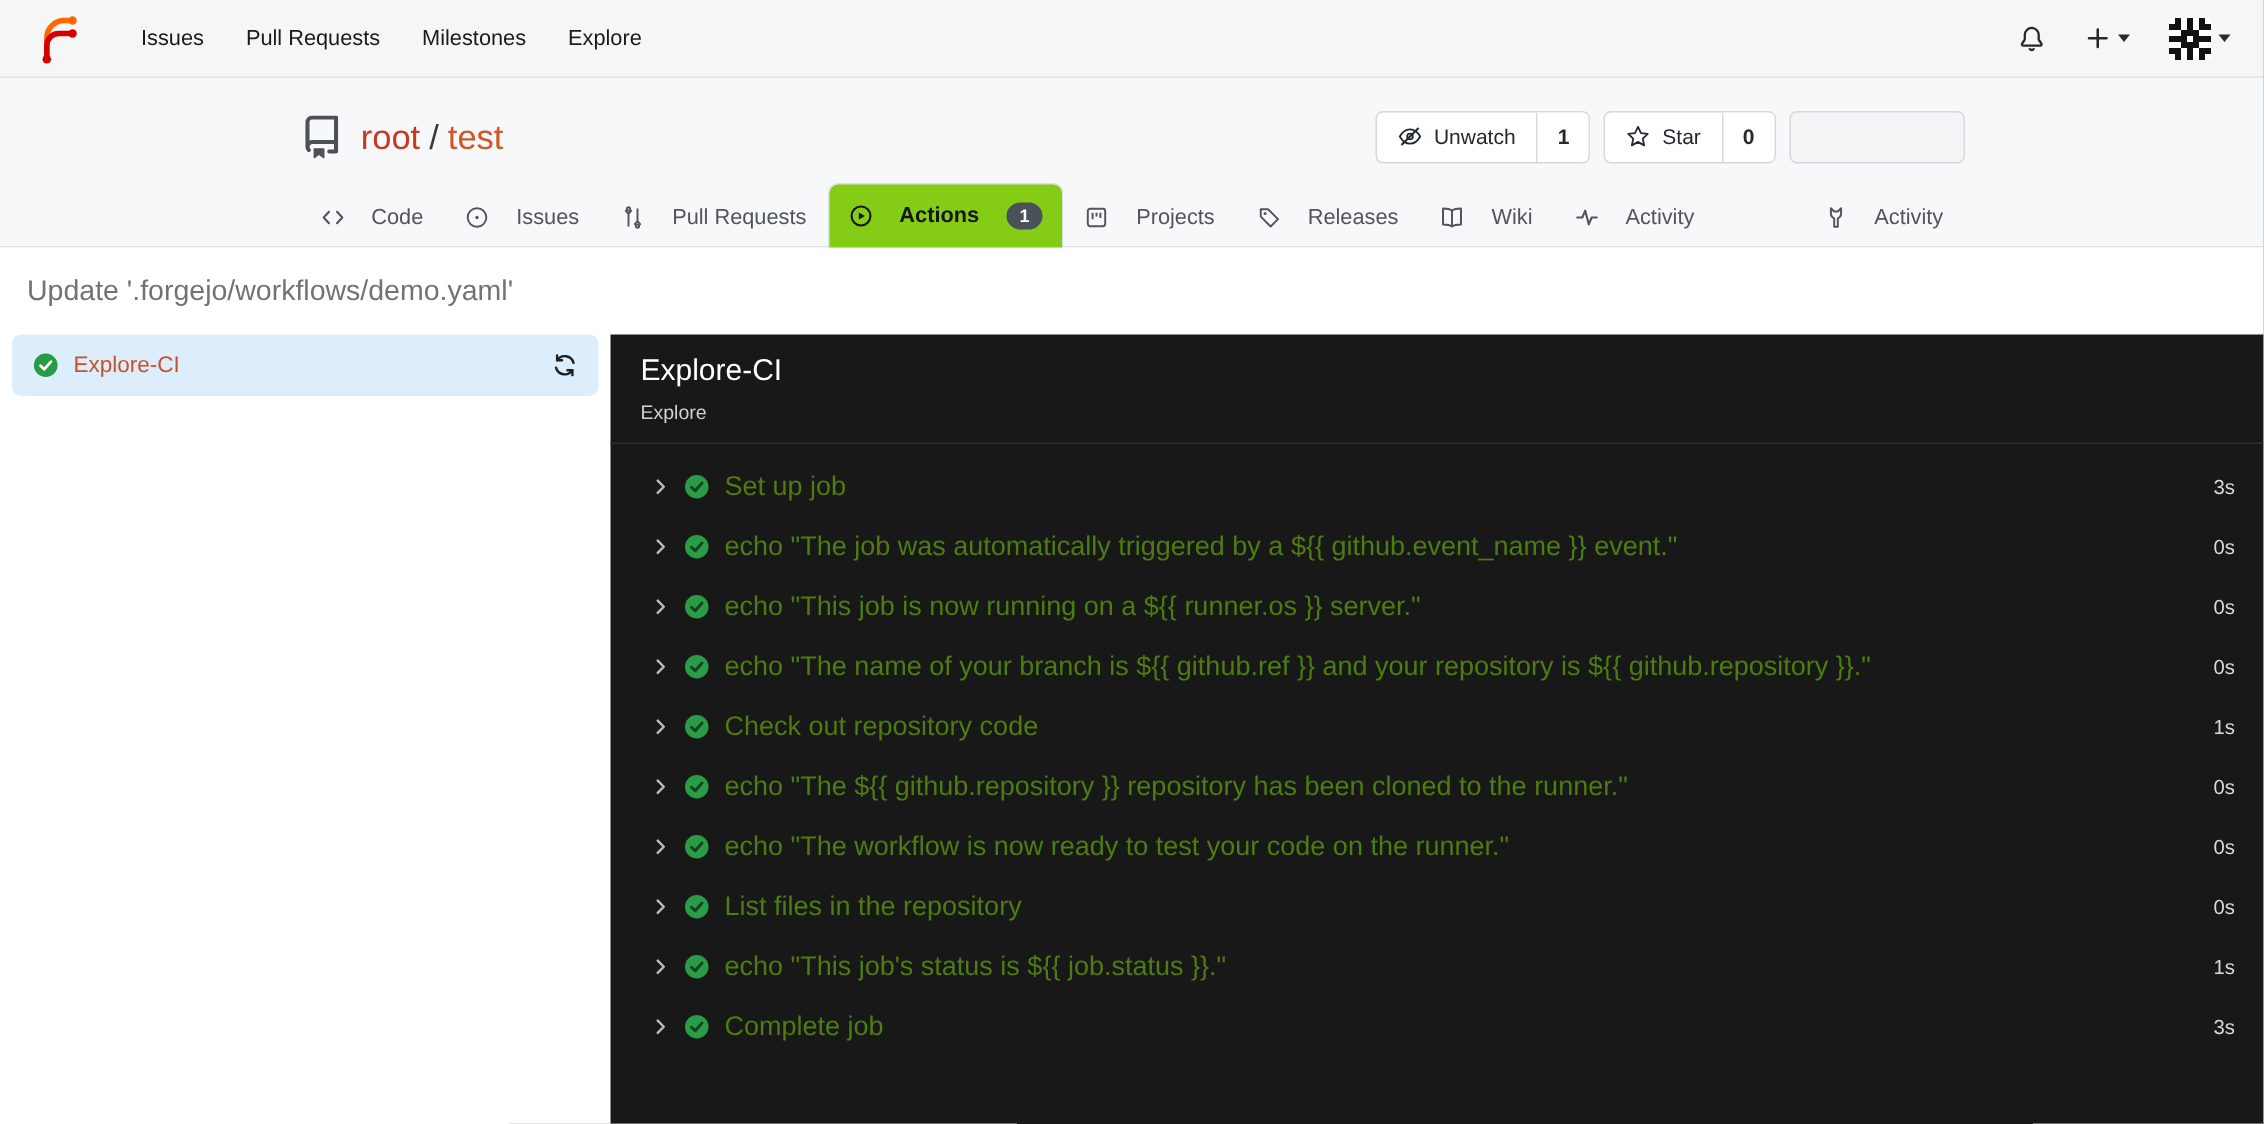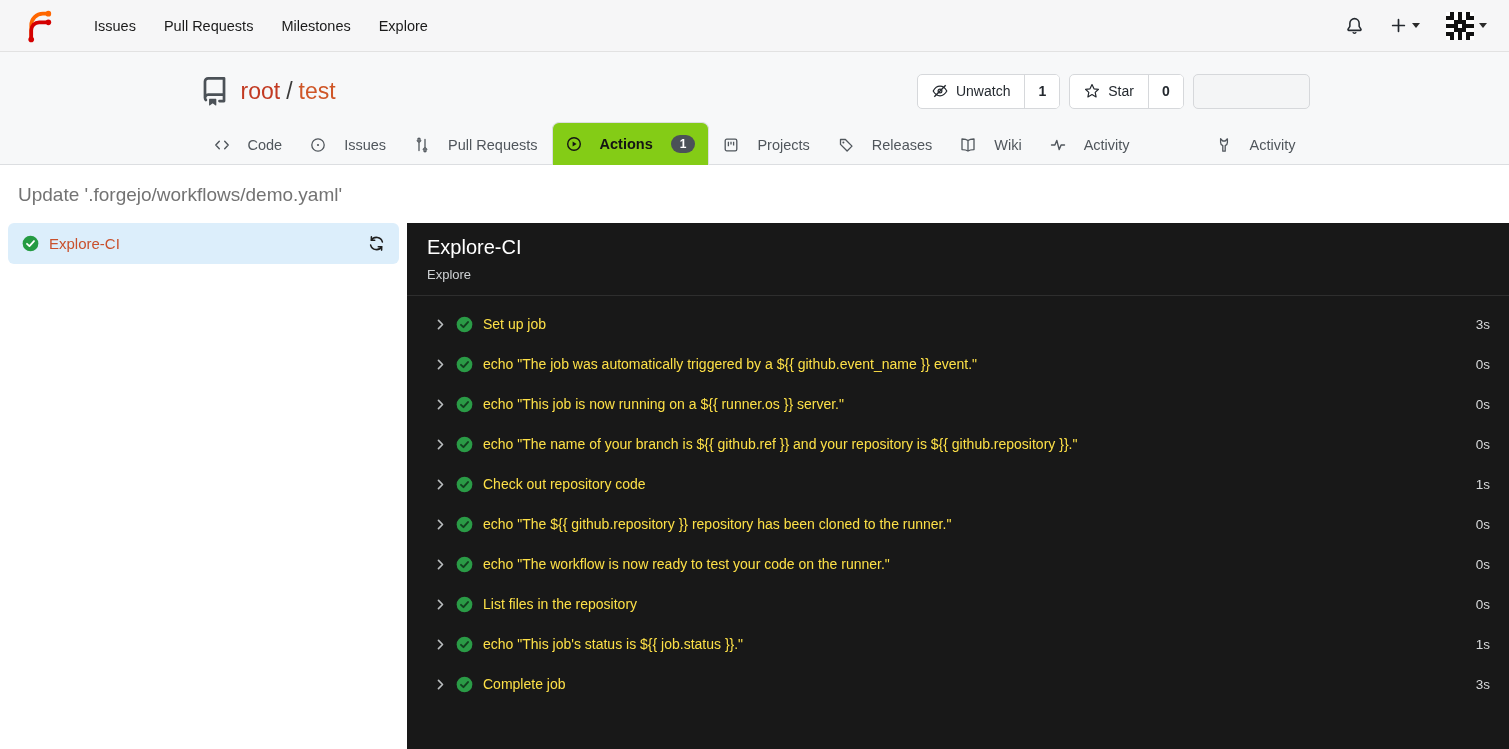--- a/index.html
+++ b/index.html
@@ -61,21 +61,21 @@
 
   .run-panel { flex:1; background:#181818; display:flex; flex-direction:column; }
   .panel-header { padding:13px 20px 13px; border-bottom:1px solid #2e2e2e; }
   .panel-title { color:#fff; font-size:20px; font-weight:500; }
   .panel-status { color:#cfd2d4; font-size:13px; margin-top:8px; }
 
   .steps { padding-top:8px; }
   .step-row { display:flex; align-items:center; height:40px; padding:0 19px 0 27px; cursor:pointer; }
   .step-chevron { color:#b9bcbe; display:flex; margin-right:9px; }
   .step-check { display:flex; margin-right:10px; }
-  .step-name { color:#fde047; font-size:14px; }
+  .step-name { color:#4d7c0f; font-size:18px; }
   .step-duration { margin-left:auto; color:#d7d9da; font-size:13.5px; }
 
   .check-circle { width:17px; height:17px; }
 </style>
 </head>
 <body>
 
 <header class="navbar">
   <div class="nav-left">
     <span class="logo">

